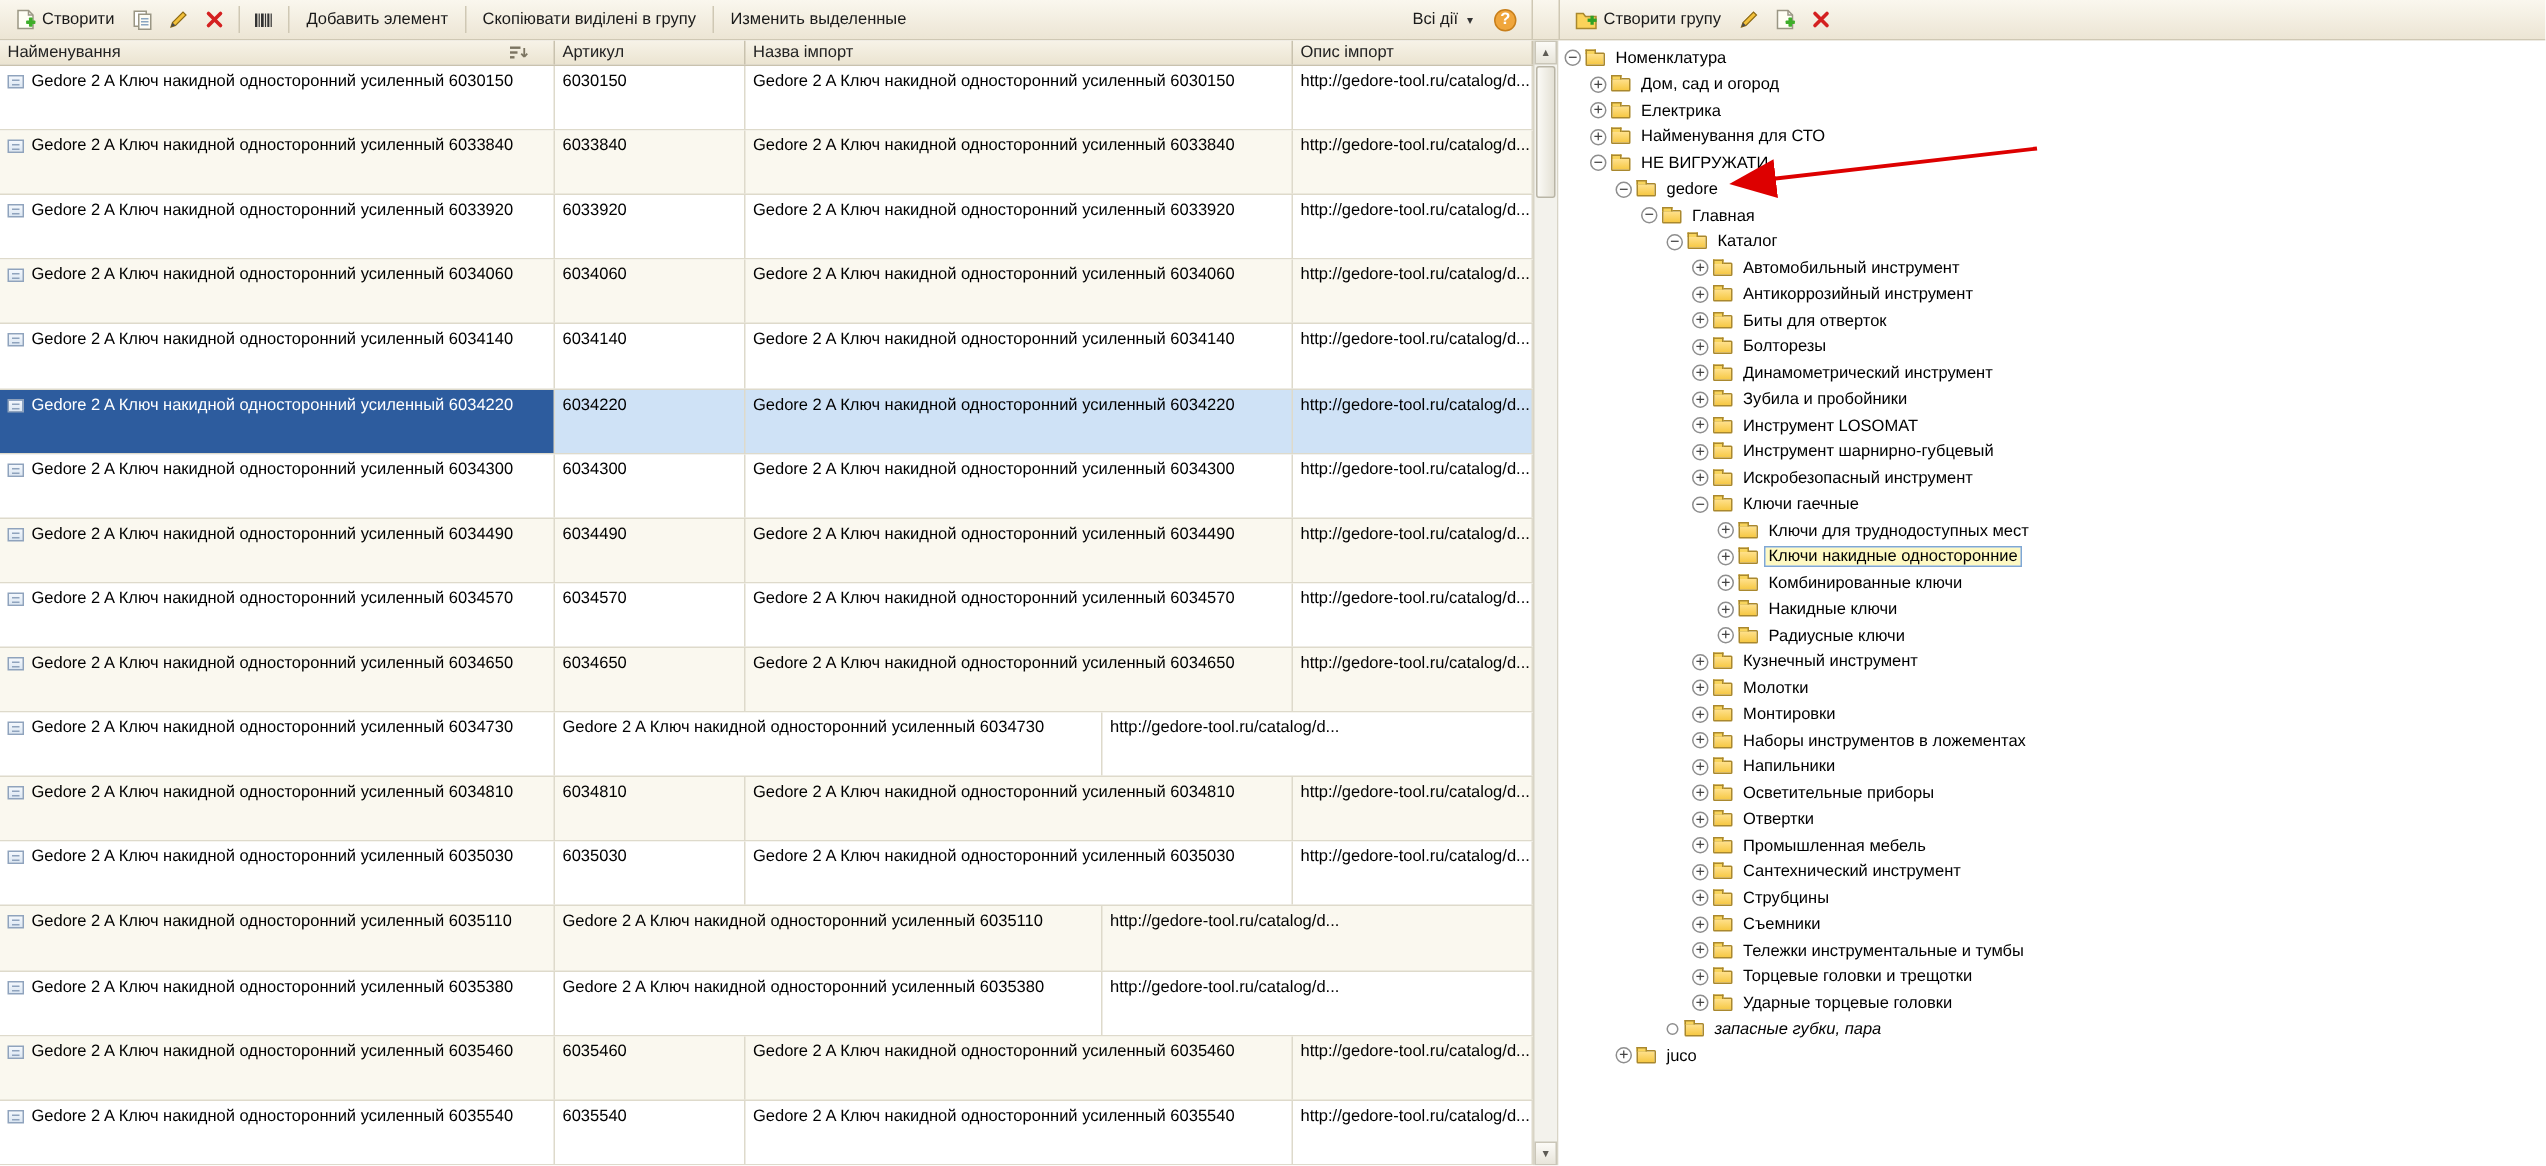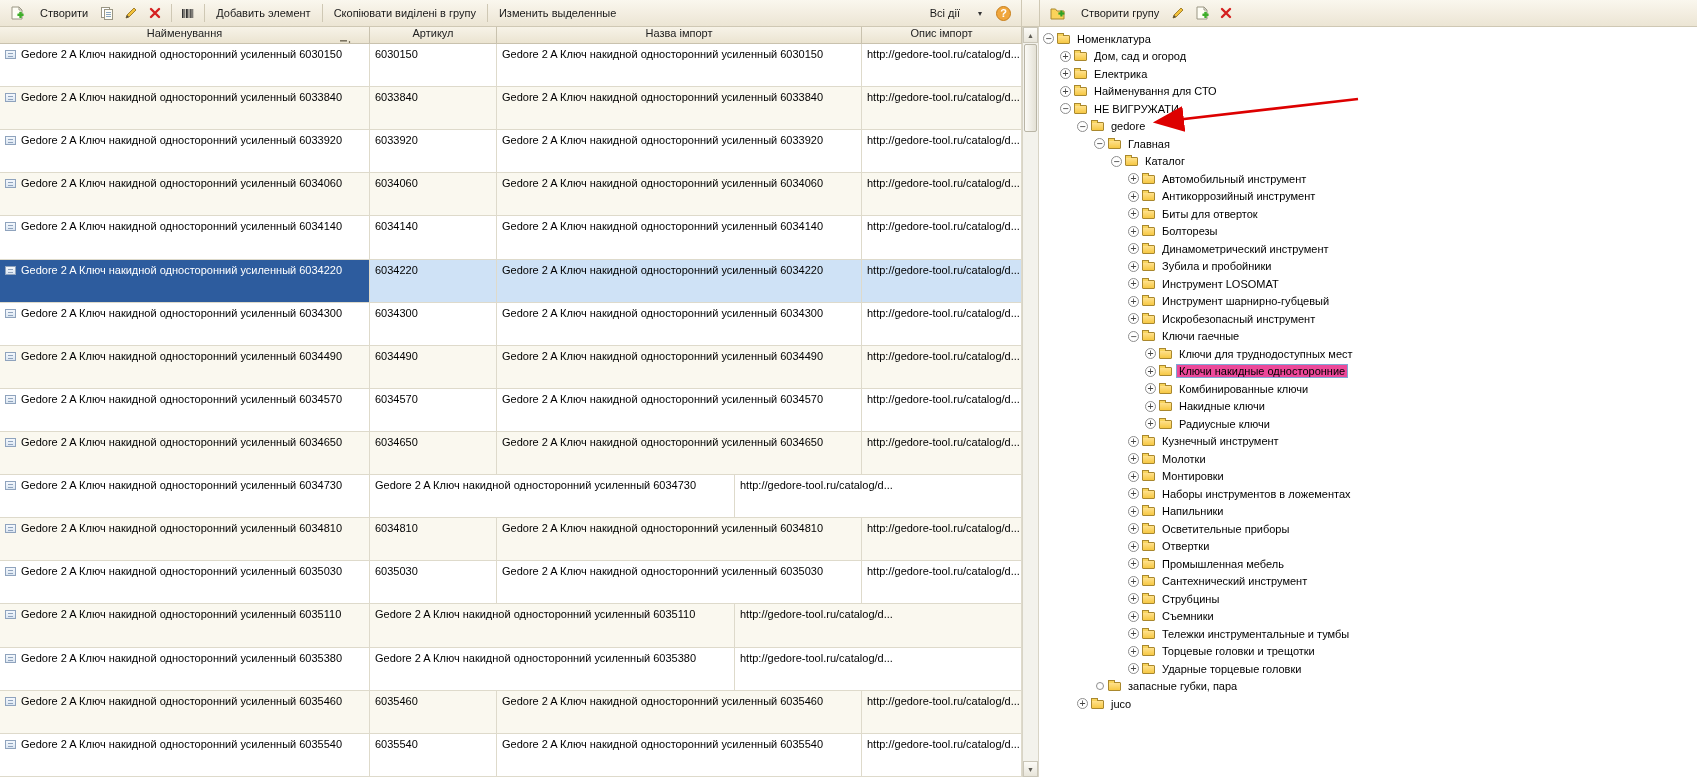--- a/index.html
+++ b/index.html
@@ -8,35 +8,35 @@
   button { font:inherit; background:none; border:none; cursor:pointer; }
 
   .app { width:1697px; height:777px; display:flex; flex-direction:column; position:relative; }
 
   
   .topbar { height:27px; flex:none; display:flex; align-items:stretch;
             background:linear-gradient(#faf7ee,#ece5d4); border-bottom:1px solid #cfc8b4; }
   .tb-left { width:1022px; flex:none; display:flex; align-items:center; padding:0 4px; gap:2px; border-right:1px solid #cfc8b4; }
   .tb-gap { width:17px; flex:none; }
   .tb-right { flex:1; display:flex; align-items:center; padding:0 4px; gap:2px; border-left:1px solid #cfc8b4; }
-  .tb-btn { display:flex; align-items:center; gap:16px; height:22px; padding:0 5px; color:#1a1a1a; border:1px solid transparent; border-radius:2px; white-space:nowrap; }
+  .tb-btn { display:flex; align-items:center; gap:4px; height:22px; padding:0 5px; color:#1a1a1a; border:1px solid transparent; border-radius:2px; white-space:nowrap; }
   .tb-ibtn { width:22px; height:22px; display:flex; align-items:center; justify-content:center; border:1px solid transparent; border-radius:2px; }
   .tb-sep { width:1px; height:18px; background:#cfc8b4; margin:0 3px; flex:none; }
   .tb-spacer { flex:1; }
   .caret { font-size:8px; margin-left:2px; color:#333; }
   .help { width:15px; height:15px; flex:none; border-radius:50%; background:#f0a63c; border:1px solid #c87f1b;
           color:#fff; font-weight:bold; font-size:11px; display:flex; align-items:center; justify-content:center; margin:0 6px; }
 
   
   .content { flex:1; display:flex; overflow:hidden; }
 
   
   .left-panel { width:1022px; flex:none; display:flex; flex-direction:column; background:#fff; }
   .thead { height:17px; flex:none; display:flex; background:linear-gradient(#f7f3e8,#ebe4d1); border-bottom:1px solid #c9c2ae; }
-  .th { display:flex; align-items:center; padding:0 5px; border-right:1px solid #c9c2ae; overflow:hidden; white-space:nowrap; color:#222;flex-direction:column; }
+  .th { display:flex; align-items:center; padding:0 5px; border-right:1px solid #c9c2ae; overflow:hidden; white-space:nowrap; color:#222; }
   .c0 { width:370px; flex:none; } .c1 { width:127px; flex:none; } .c2 { width:365px; flex:none; } .c3 { flex:1; }
   .sort-ic { margin-left:auto; margin-right:12px; flex:none; }
 
   .tbody { flex:1; overflow:hidden; }
   .trow { height:43.12px; display:flex; border-bottom:1px solid #dedacb; background:#fff; }
   .trow.alt { background:#faf8ef; }
   .trow.sel { background:#cfe2f6; }
   .tcell { padding:4px 5px 0; border-right:1px solid #dedacb; overflow:hidden; white-space:nowrap;
            display:flex; align-items:flex-start; }
   .trow.sel .tcell.c0 { background:#2d5c9e; color:#fff; }
@@ -58,21 +58,21 @@
   .tree-row { height:17.5px; display:flex; align-items:center; white-space:nowrap; }
   .expander { flex:none; width:11px; height:11px; border:1px solid #8e8e8e; border-radius:50%; background:#fff;
               color:#444; font-size:10px; line-height:9px; text-align:center; margin-right:3px;
               font-family:"DejaVu Sans Mono", monospace; }
   .expander.empty { width:8px; height:8px; margin:0 4px 0 2px; }
   .folder { flex:none; position:relative; width:13px; height:9px; margin-top:1px;
             background:linear-gradient(#ffe18c,#f6c844); border:1px solid #a9882e; border-radius:1px; }
   .folder::before { content:""; position:absolute; top:-3px; left:-1px; width:5px; height:2px;
                     background:#f8d45c; border:1px solid #a9882e; border-bottom:none; }
   .tree-label { margin-left:5px; padding:0 2px; }
-  .tree-label.selected { background:#ec4899; outline:1px solid #7fa7d4; }
+  .tree-label.selected { background:#fef9c3; outline:1px solid #7fa7d4; }
 
   .arrow-overlay { position:absolute; left:0; top:0; width:1697px; height:777px; pointer-events:none; z-index:9; }
 </style>
 </head>
 <body>
 
 <div class="app">
 
   <div class="topbar">
     <div class="tb-left">
@@ -531,21 +531,21 @@
         <div class="tree-row" style="padding-left: 89px;">
           <span class="expander">+</span>
           <span class="folder"></span>
           <span class="tree-label">Торцевые головки и трещотки</span>
         </div>
         <div class="tree-row" style="padding-left: 89px;">
           <span class="expander">+</span>
           <span class="folder"></span>
           <span class="tree-label">Ударные торцевые головки</span>
         </div>
-        <div class="tree-row" style="padding-left: 55px;">
+        <div class="tree-row" style="padding-left: 70px; font-style: italic;">
           <span class="expander empty"></span>
           <span class="folder"></span>
           <span class="tree-label">запасные губки, пара</span>
         </div>
         <div class="tree-row" style="padding-left: 38px;">
           <span class="expander">+</span>
           <span class="folder"></span>
           <span class="tree-label">juco</span>
         </div>
       </div>

